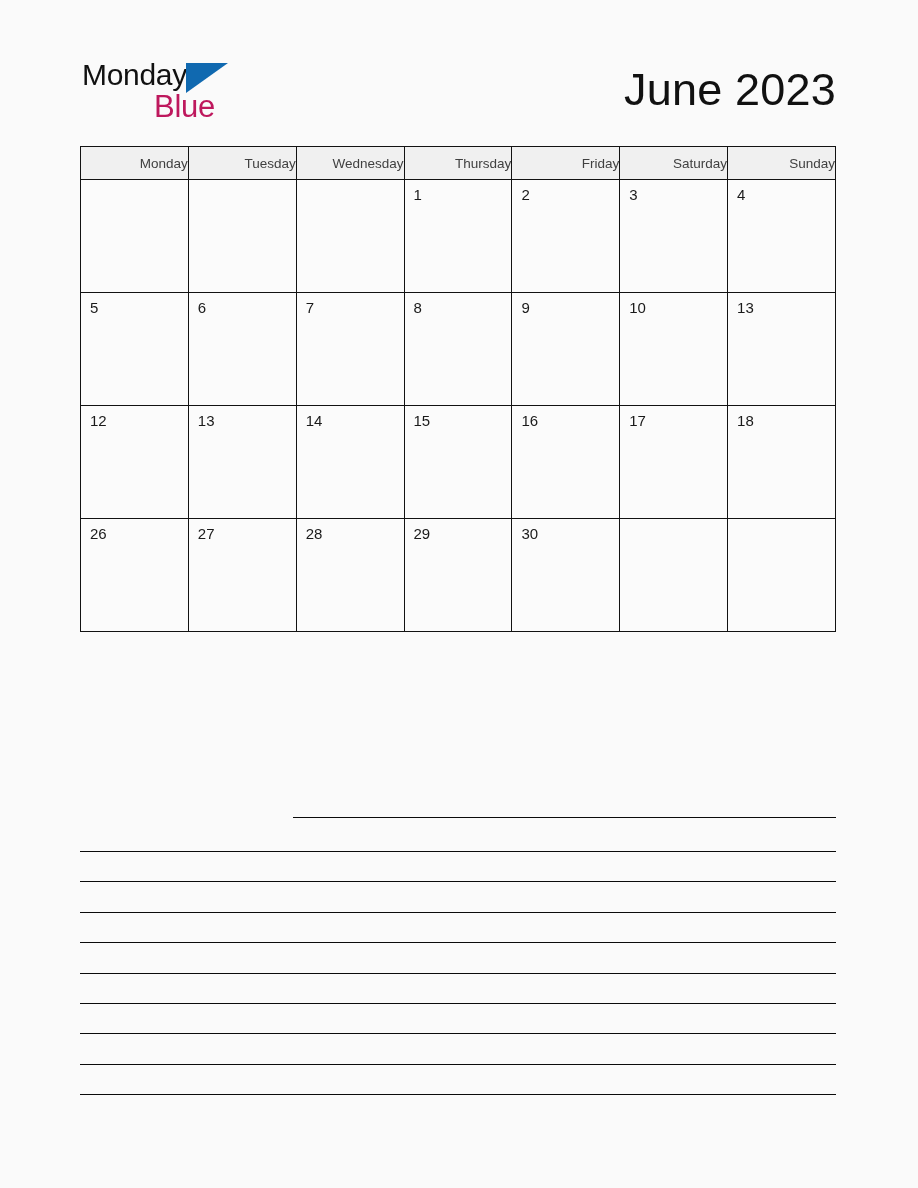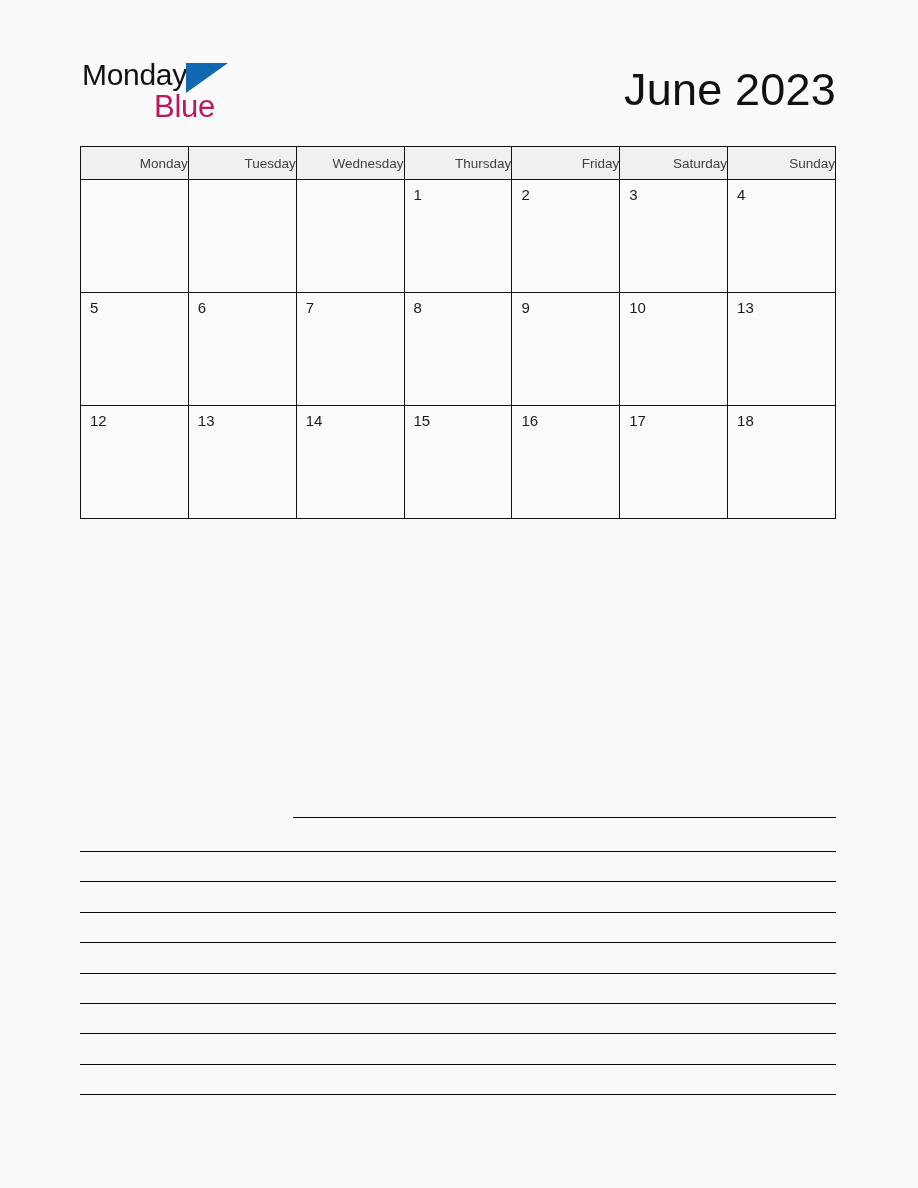--- a/index.html
+++ b/index.html
@@ -261,20 +261,43 @@
         <td>
             <span class="daynum">16</span>
           </td>
         <td>
             <span class="daynum">17</span>
           </td>
         <td>
             <span class="daynum">18</span>
           </td>
       </tr>
+      <tr>
+        <td>
+            <span class="daynum">26</span>
+          </td>
+        <td>
+            <span class="daynum">27</span>
+          </td>
+        <td>
+            <span class="daynum">28</span>
+          </td>
+        <td>
+            <span class="daynum">29</span>
+          </td>
+        <td>
+            <span class="daynum">30</span>
+          </td>
+        <td>
+            <span class="daynum"></span>
+          </td>
+        <td>
+            <span class="daynum"></span>
+          </td>
+      </tr>
     </tbody>
   </table>
 
   <div class="notes">
     <div class="notes-head">
       <div class="notes-firstline"></div>
     </div>
     <div class="notes-lines" id="notes-lines">
         <div class="note-line"></div>
         <div class="note-line"></div>

